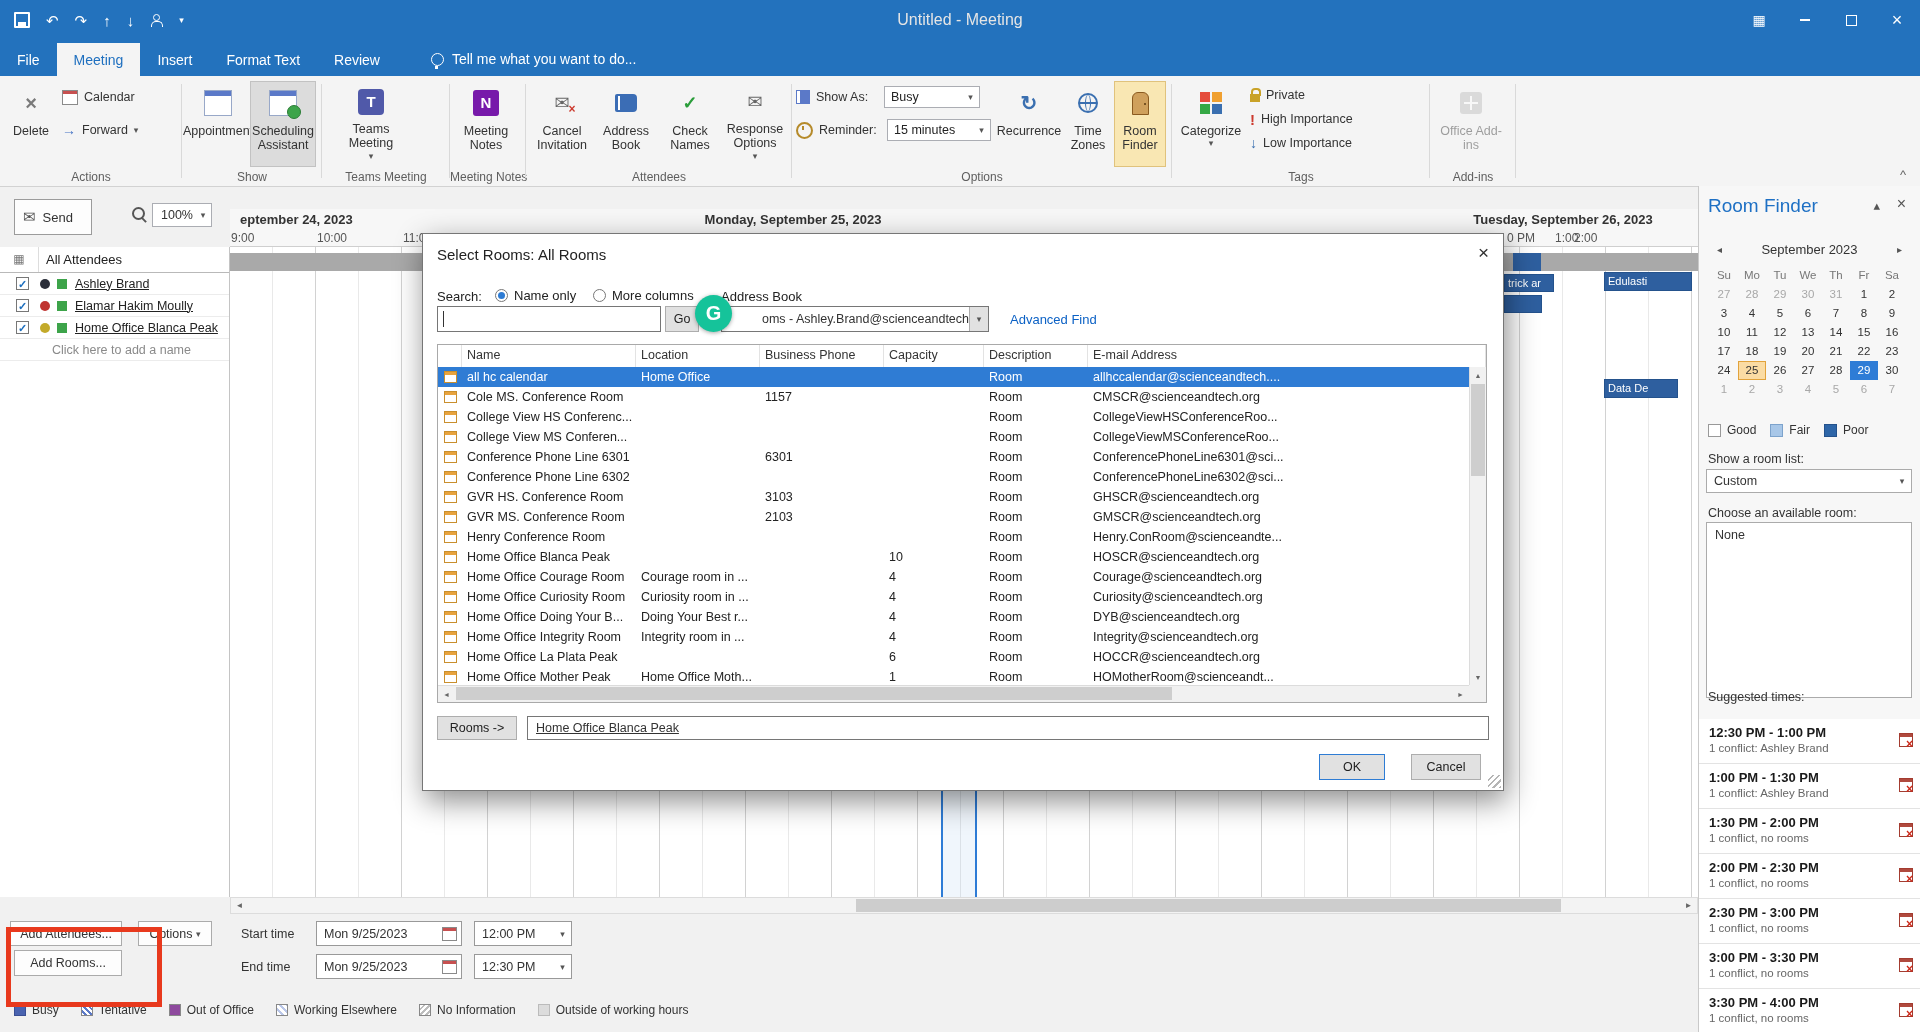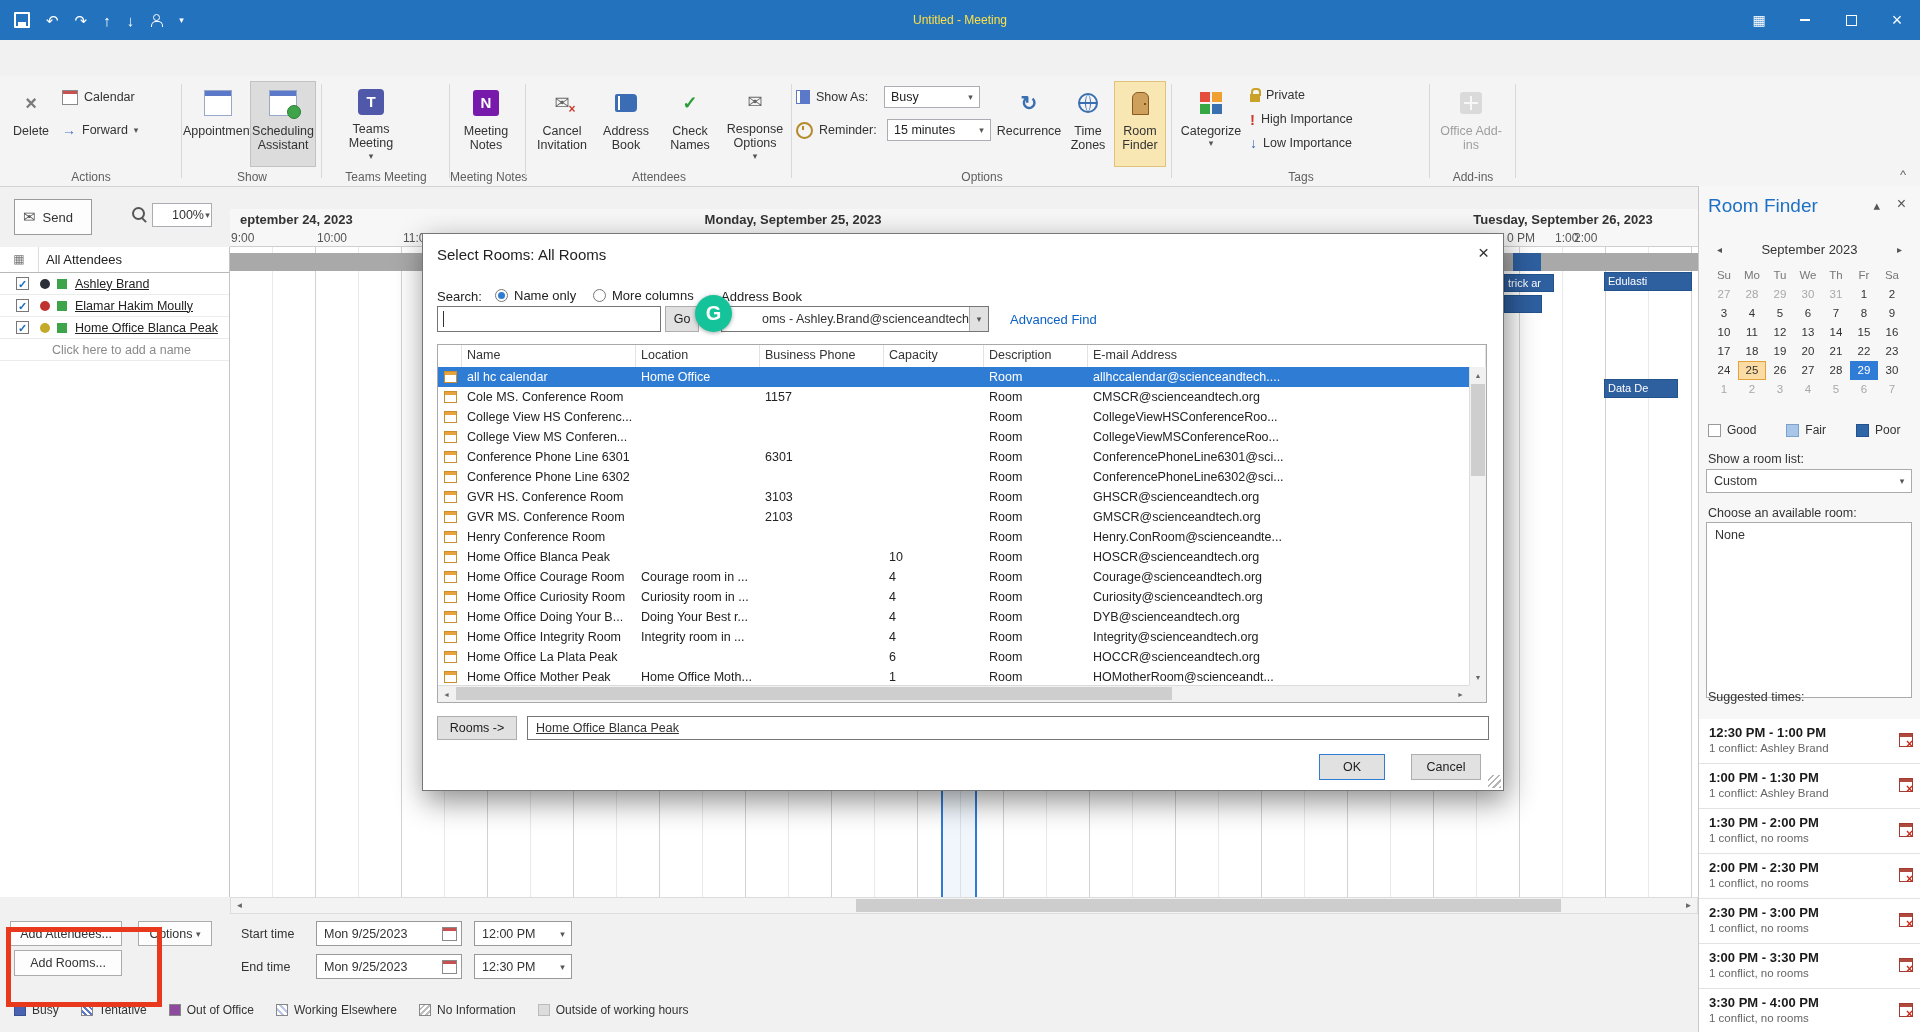--- a/index.html
+++ b/index.html
@@ -8,21 +8,21 @@
 
   
   .titlebar{position:absolute;left:0;top:0;width:1920px;height:40px;background:#2372bd;color:#fff;display:flex;align-items:center;}
   .qat{display:flex;align-items:center;gap:16px;margin-left:14px;}
   .qat .qi{font-size:15px;line-height:1;color:#fff;}
   .qsave{width:12px;height:12px;border:2px solid #fff;border-radius:1px;position:relative;}
   .qsave::after{content:'';position:absolute;left:2px;right:2px;bottom:0;height:4px;background:#fff;}
   .quser{width:13px;height:13px;position:relative;}
   .quser::before{content:'';position:absolute;width:5px;height:5px;border:1.5px solid #fff;border-radius:50%;left:2.5px;top:0;}
   .quser::after{content:'';position:absolute;width:10px;height:5px;border:1.5px solid #fff;border-bottom:none;border-radius:5px 5px 0 0;bottom:0;left:0.5px;}
-  .win-title{position:absolute;left:50%;transform:translateX(-50%);font-size:12px;color:#fde047;}
+  .win-title{position:absolute;left:50%;transform:translateX(-50%);font-size:16px;color:#e5e5e5;}
   .win-controls{margin-left:auto;display:flex;height:40px;}
   .wc{width:46px;height:40px;display:flex;align-items:center;justify-content:center;font-size:14px;color:#fff;}
   .wrestore{width:9px;height:9px;border:1.5px solid #fff;position:relative;background:#2372bd;}
   .wrestore::before{content:'';position:absolute;top:-4px;left:3px;width:9px;height:9px;border:1.5px solid #fff;z-index:-1;}
   .wmin{width:10px;height:2px;background:#fff;}
 
   
   .tabrow{position:absolute;left:0;top:40px;width:1920px;height:36px;background:#2372bd;display:flex;align-items:flex-end;color:#fff;}
   .tab{padding:9px 17px 8px;font-size:14px;}
   .tab.active{background:#f4f4f4;color:#1e6fbf;}
@@ -83,21 +83,21 @@
   .addins-icon::after{content:'';position:absolute;inset:4px;background:
      linear-gradient(#fff,#fff) center/100% 2px no-repeat, linear-gradient(#fff,#fff) center/2px 100% no-repeat;}
   .ribbon-collapse{position:absolute;right:14px;bottom:4px;color:#666;font-size:13px;}
 
   
   .sendbtn{position:absolute;left:14px;top:199px;width:78px;height:36px;background:#fdfdfd;border:1px solid #9b9b9b;
            display:flex;align-items:center;gap:7px;padding-left:8px;box-sizing:border-box;font-size:13px;}
   .mag{position:absolute;left:132px;top:207px;width:9px;height:9px;border:2px solid #555;border-radius:50%;}
   .mag::after{content:'';position:absolute;width:2px;height:6px;background:#555;left:9px;top:8px;transform:rotate(-45deg);}
   .zoombox{position:absolute;left:152px;top:203px;width:60px;height:24px;background:#fff;border:1px solid #abadb3;
-           display:flex;align-items:center;padding-left:19px;box-sizing:border-box;font-size:12.5px;}
+           display:flex;align-items:center;padding-left:8px;box-sizing:border-box;font-size:12.5px;}
   .zoombox .arr{margin-left:auto;width:16px;text-align:center;font-size:9px;color:#555;}
 
   
   .dayheader{position:absolute;left:230px;top:209px;width:1468px;height:38px;background:#f7f7f7;border-bottom:1px solid #cfcfcf;box-sizing:border-box;}
   .dh-text{position:absolute;top:3px;font-size:13px;font-weight:bold;color:#333;white-space:nowrap;}
   .tl{position:absolute;top:22px;font-size:12px;color:#555;white-space:nowrap;}
   .gridbody{position:absolute;left:230px;top:247px;width:1468px;height:650px;background-color:#fff;
     background-image:repeating-linear-gradient(to right,transparent 0 85px,#d2d2d2 85px 86px),
                      repeating-linear-gradient(to right,transparent 0 42px,#e9e9e9 42px 43px);}
   .band{position:absolute;left:230px;top:253px;width:1468px;height:18px;background:#a9a9a9;}
@@ -148,21 +148,21 @@
   .rf-ico{position:absolute;font-size:13px;color:#555;}
   .rf-nav{position:absolute;font-size:10px;color:#555;}
   .rf-month{position:absolute;left:0;right:0;top:56px;text-align:center;font-size:13px;color:#333;}
   .cal{position:absolute;left:11px;top:80px;width:198px;}
   .calrow{display:flex;}
   .calcell{width:28px;height:19px;line-height:19px;text-align:center;font-size:11.5px;color:#333;box-sizing:border-box;}
   .calcell.wd{color:#777;}
   .calcell.muted{color:#a8a8a8;}
   .calcell.sel{background:#fbdca4;border:1px solid #e2a33c;line-height:17px;}
   .calcell.hl{background:#2e7cd6;color:#fff;}
-  .rf-leg{position:absolute;left:9px;top:237px;display:flex;gap:30px;font-size:12px;color:#333;}
+  .rf-leg{position:absolute;left:9px;top:237px;display:flex;gap:14px;font-size:12px;color:#333;}
   .rf-leg .sw{width:13px;height:13px;}
   .sw.good{background:#fff;border-color:#999;}
   .sw.fair{background:#a8c7e8;border-color:#7da3cc;}
   .sw.poor{background:#2e66a8;border-color:#24528c;}
   .rf-label{position:absolute;left:9px;font-size:12.5px;color:#333;}
   .rf-combo{position:absolute;left:7px;width:206px;height:24px;background:#fff;border:1px solid #ababab;display:flex;
             align-items:center;padding-left:7px;font-size:12.5px;box-sizing:border-box;}
   .rf-combo .arr{margin-left:auto;width:18px;text-align:center;font-size:9px;color:#555;}
   .rf-list{position:absolute;left:7px;top:336px;width:206px;height:176px;background:#fff;border:1px solid #ababab;
            box-sizing:border-box;font-size:12.5px;padding:5px 8px;}
@@ -246,20 +246,31 @@
       <div class="wc">
           <span class="wmin"></span>
         </div>
       <div class="wc">
           <span class="wrestore"></span>
         </div>
       <div class="wc" style="font-size:18px">×</div>
     </div>
   </div>
 
+  <div class="tabrow">
+    <div class="tab">File</div>
+    <div class="tab active">Meeting</div>
+    <div class="tab">Insert</div>
+    <div class="tab">Format Text</div>
+    <div class="tab">Review</div>
+    <div class="tellme">
+      <span class="bulb"></span>
+      <span>Tell me what you want to do...</span>
+    </div>
+  </div>
 
   <div class="ribbon">
     <div class="rgroup" style="width:182px">
       <div class="bigbtn" style="width:54px">
         <span class="bicon">
             <span class="gx">×</span>
           </span>
         <span>Delete</span>
       </div>
       <div class="gcol">

